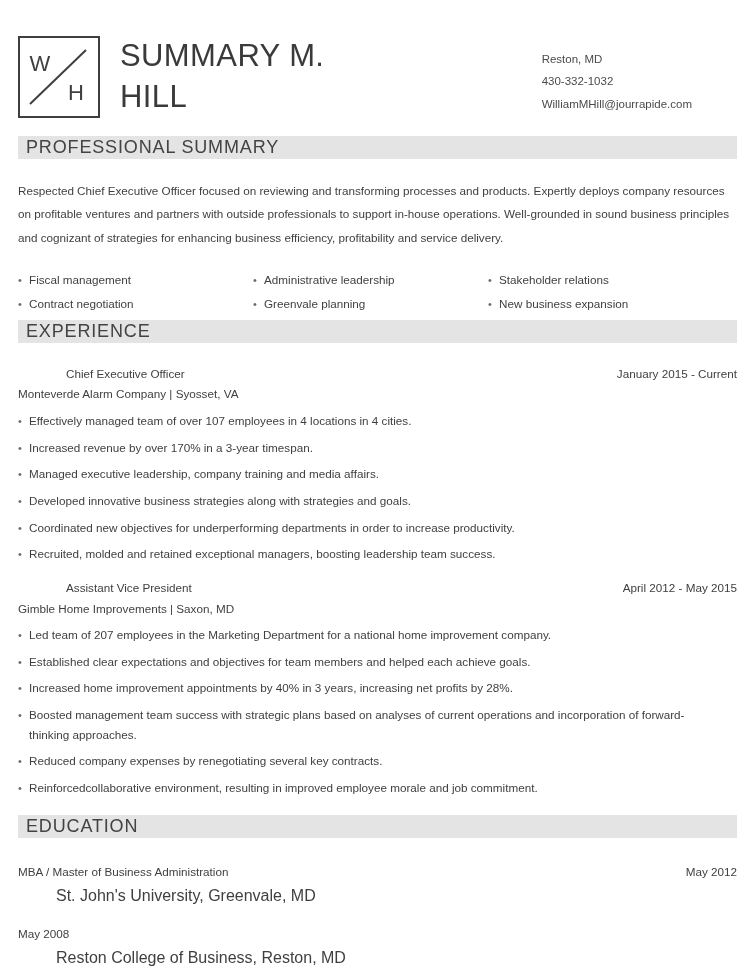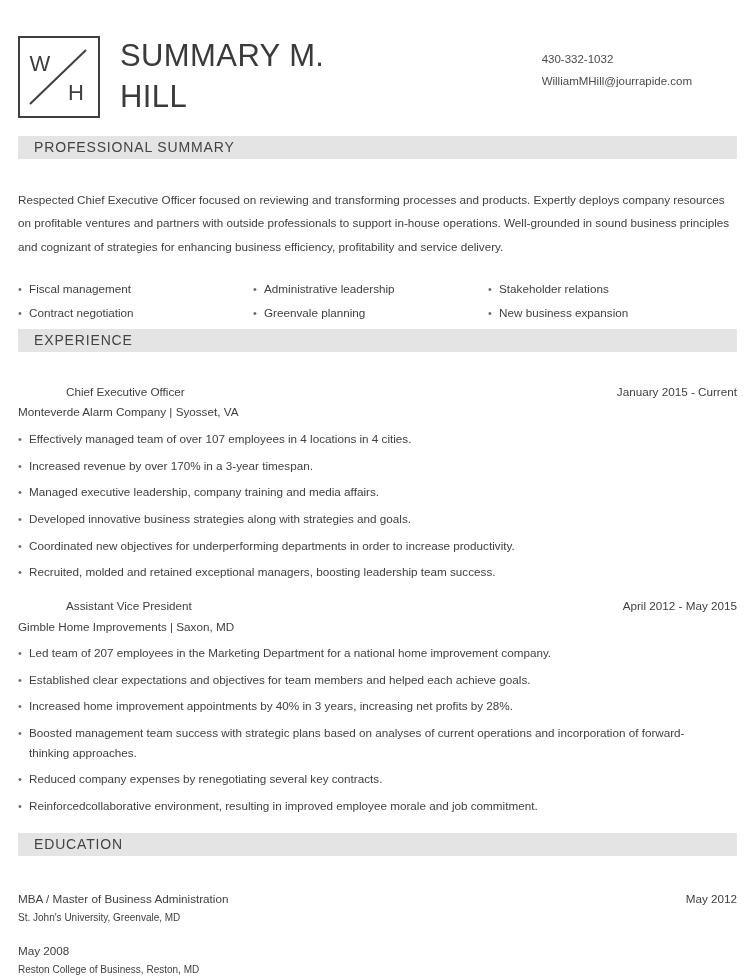--- a/index.html
+++ b/index.html
@@ -66,26 +66,26 @@
     line-height: 1.95;
     color: #4a4a4a;
   }
   .contact div { white-space: nowrap; }
 
   
   .section-bar {
     background: #e4e4e4;
     height: 23px;
     line-height: 23px;
-    padding-left: 16px;
-    font-size: 14px;
+    padding-left: 8px;
+    font-size: 18px;
     letter-spacing: 0.85px;
     color: #434343;
     font-weight: 400;
-    margin-bottom: 17px;
+    margin-bottom: 8px;
   }
 
   
   .summary {
     font-size: 11.7px;
     line-height: 2.0;
     color: #3f3f3f;
     padding: 12px 0 10px 0;
     text-align: left;
   }
@@ -147,23 +147,24 @@
   .edu-entry-first { padding-top: 16px; }
   .edu-row {
     display: flex;
     justify-content: space-between;
     align-items: baseline;
     font-size: 11.7px;
     color: #3f3f3f;
     line-height: 1.72;
   }
   .edu-school {
-    font-size: 10px;
+    font-size: 16px;
     color: #3f3f3f;
     line-height: 1.72;
+    margin-left: 38px;
   }
   .exp-group { padding-bottom: 4px; }
   .section-block-gap { height: 10px; }
 </style>
 </head>
 <body>
 
 <div class="page">
 
   <div class="header">
@@ -173,20 +174,21 @@
           <line x1="10" y1="66" x2="66" y2="12" stroke="#3f3f3f" stroke-width="2"></line>
           <text x="20" y="33" font-family="Liberation Sans, sans-serif" font-size="22" font-weight="300" fill="#3f3f3f" text-anchor="middle">W</text>
           <text x="56" y="62" font-family="Liberation Sans, sans-serif" font-size="22" font-weight="300" fill="#3f3f3f" text-anchor="middle">H</text>
         </svg>
       </div>
       <div class="name-block">
         <h1 class="name">SUMMARY M. HILL</h1>
       </div>
     </div>
     <div class="contact">
+      <div>Reston, MD</div>
       <div>430-332-1032</div>
       <div>WilliamMHill@jourrapide.com</div>
     </div>
   </div>
 
   <div class="section-bar">PROFESSIONAL SUMMARY</div>
   <div class="summary">Respected Chief Executive Officer focused on reviewing and transforming processes and products. Expertly deploys company resources on profitable ventures and partners with outside professionals to support in-house operations. Well-grounded in sound business principles and cognizant of strategies for enhancing business efficiency, profitability and service delivery.</div>
 
   <div class="skills-grid">
     <div class="skill-item">

